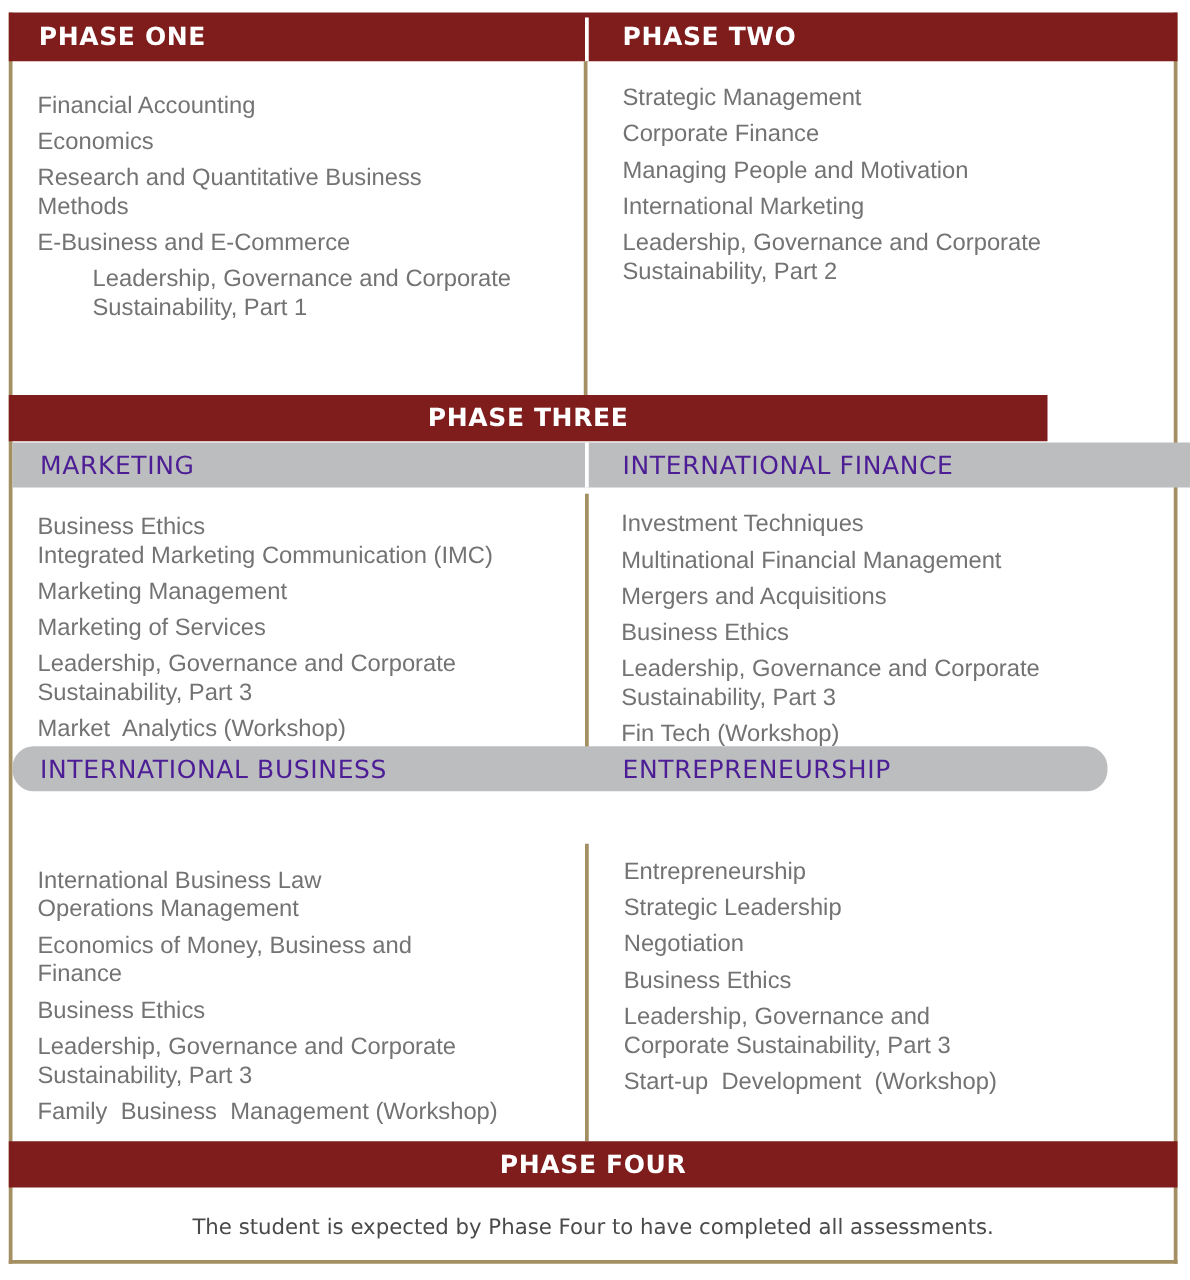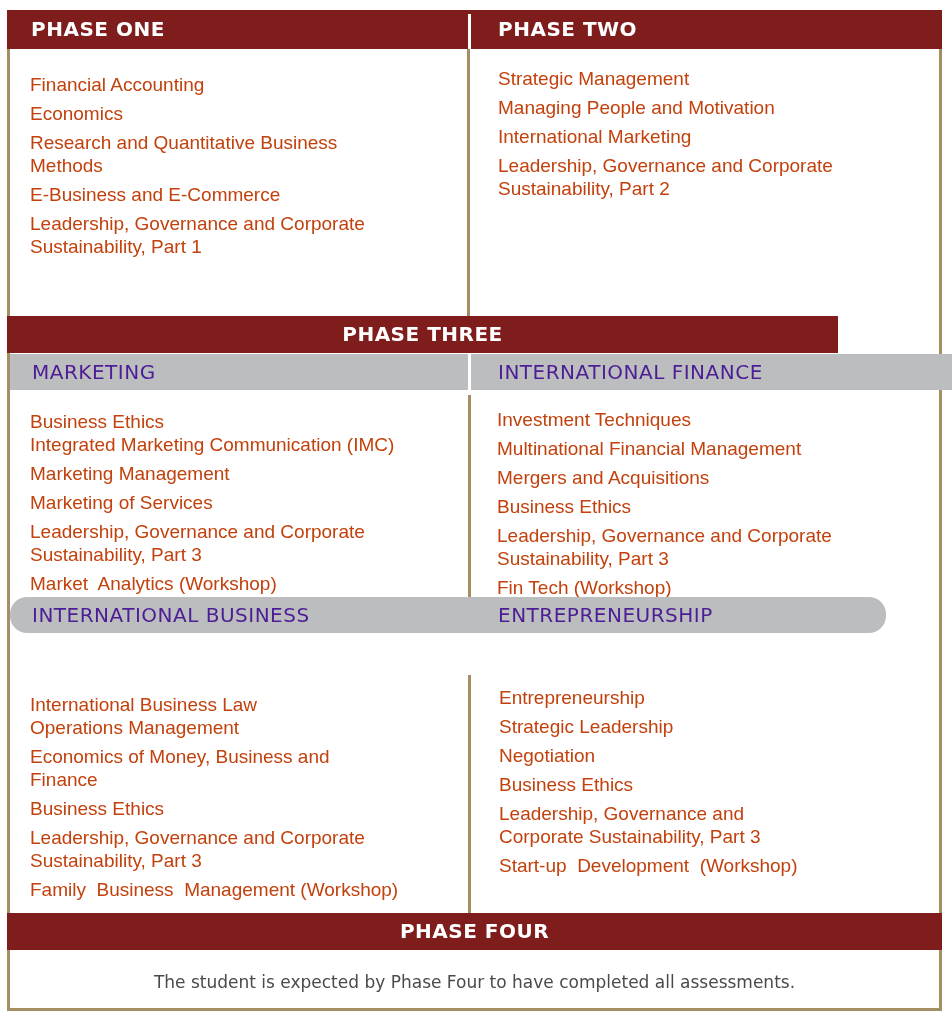--- a/index.html
+++ b/index.html
@@ -10,21 +10,21 @@
   }
   .bar-gold { position: absolute; background: #7f1d1d; color: #fff;
     font-family: "DejaVu Sans", sans-serif; font-weight: bold; letter-spacing: 0.5px; }
   .bar-grey { position: absolute; background: #bcbdbf; color: #4c1d95;
     font-family: "DejaVu Sans", sans-serif; font-weight: normal; letter-spacing: 0.5px; padding-left: 25px; }
   .hdr-text { position: absolute; top: 0; font-size: 20px; line-height: 38px; white-space: nowrap; }
   .center-text { position: absolute; left: 0; right: 0; text-align: center; font-size: 20px; line-height: 36px; }
   .vdiv-gold { position: absolute; width: 3px; background: #a38f62; }
   .vdiv-white { position: absolute; width: 3px; background: #ffffff; }
   .list { position: absolute; margin: 0; padding: 0; list-style: none;
-    font-family: "Liberation Sans", sans-serif; font-size: 19px; color: #c2410c; }
+    font-family: "Liberation Sans", sans-serif; font-size: 19px; color: #737373; }
   .list li { line-height: 23px; margin-bottom: 6px; }
   .list li.tight { margin-bottom: 0; }
   .footer-text { position: absolute; left: 0; right: 0; text-align: center;
     font-family: "DejaVu Sans", sans-serif; font-size: 17px; color: #4a4a4a; }
 </style>
 </head>
 <body>
 
 <div class="frame"></div>
 
@@ -33,25 +33,26 @@
   <span class="hdr-text" style="left:491px;">PHASE TWO</span>
 </div>
 <div class="vdiv-white" style="left:468px; top:14px; height:35px;"></div>
 <div class="vdiv-gold" style="left:467px; top:49px; height:267px;"></div>
 
 <ul class="list" style="left:30px; top:73px; width:420px;">
   <li>Financial Accounting</li>
   <li>Economics</li>
   <li style="width:370px;">Research and Quantitative Business Methods</li>
   <li>E-Business and E-Commerce</li>
-  <li style="width:380px;">Leadership, Governance and Corporate Sustainability, Part 1</li>
+  <li style="width:380px;margin-left:44px;">Leadership, Governance and Corporate Sustainability, Part 1</li>
 </ul>
 
 <ul class="list" style="left:498px; top:67px; width:420px;">
   <li>Strategic Management</li>
+  <li>Corporate Finance</li>
   <li>Managing People and Motivation</li>
   <li>International Marketing</li>
   <li style="width:380px;">Leadership, Governance and Corporate Sustainability, Part 2</li>
 </ul>
 
 <div class="bar-gold" style="left:7px; top:316px; width:831px; height:37px;">
   <span class="center-text">PHASE THREE</span>
 </div>
 
 <div class="bar-grey" style="left:10px; top:354px; width:929px; height:36px;">

